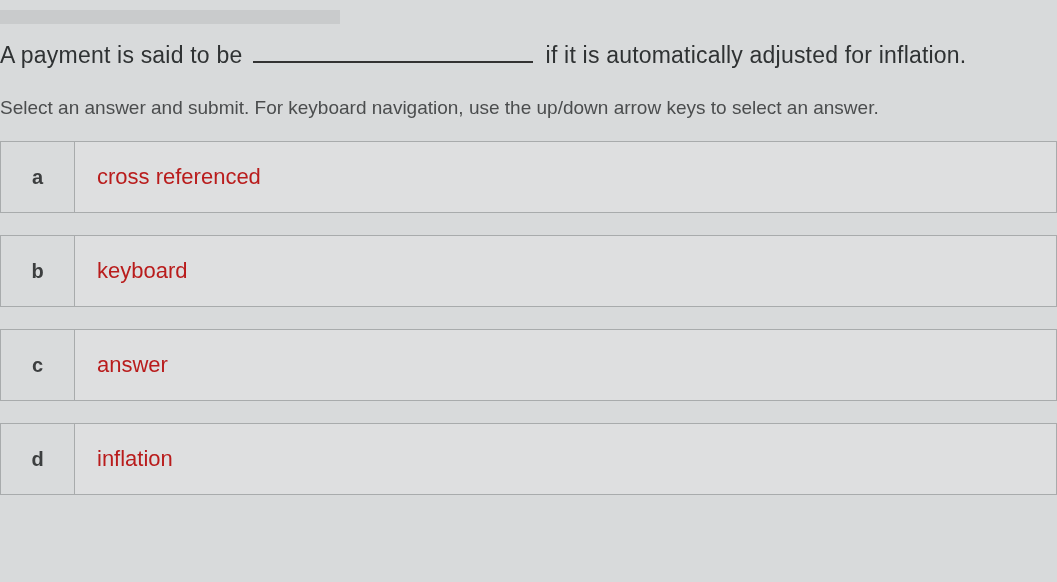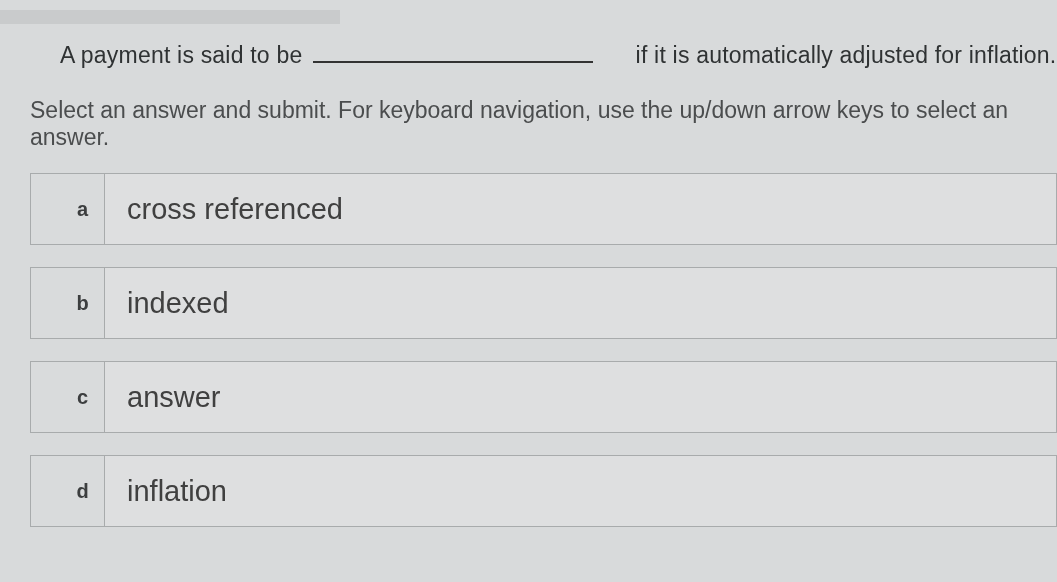--- a/index.html
+++ b/index.html
@@ -1,15 +1,15 @@
 <!DOCTYPE html>
 <html><head>
 <meta charset="utf-8">
 <style>
-  * { box-sizing: border-box; padding-left: 30px; }
+  * { box-sizing: border-box; }
   html, body {
     margin: 0;
     padding: 0;
     width: 1057px;
     height: 582px;
     font-family: Arial, Helvetica, sans-serif;
     background: #d8dadb;
     color: #3a3c3d;
     overflow: hidden;
   }
@@ -30,21 +30,21 @@
     letter-spacing: 0.2px;
   }
   .question .blank {
     display: inline-block;
     border-bottom: 2px solid #333;
     width: 280px;
     margin: 0 6px 0 4px;
     vertical-align: baseline;
   }
   .instruction {
-    font-size: 23px;
+    font-size: 19px;
     color: #4b4d4e;
     margin: 0 0 22px 0;
   }
   .options {
     display: flex;
     flex-direction: column;
     gap: 22px;
   }
   .option {
     display: flex;
@@ -68,22 +68,22 @@
     font-size: 20px;
     font-weight: 600;
     color: #3c3e3f;
     background: #d9dbdc;
   }
   .option .text-cell {
     flex: 1;
     display: flex;
     align-items: center;
     padding: 0 22px;
-    font-size: 29px;
-    color: #404040;
+    font-size: 22px;
+    color: #b91c1c;
   }
 </style>
 </head>
 <body>
 
 <div class="page">
 
   <div class="breadcrumb-stub"></div>
 
   <div class="question">
@@ -96,21 +96,21 @@
 
   <div class="options">
 
     <button class="option">
       <span class="letter-cell">a</span>
       <span class="text-cell">cross referenced</span>
     </button>
 
     <button class="option">
       <span class="letter-cell">b</span>
-      <span class="text-cell">indexed</span>
+      <span class="text-cell">keyboard</span>
     </button>
 
     <button class="option">
       <span class="letter-cell">c</span>
       <span class="text-cell">answer</span>
     </button>
 
     <button class="option">
       <span class="letter-cell">d</span>
       <span class="text-cell">inflation</span>

